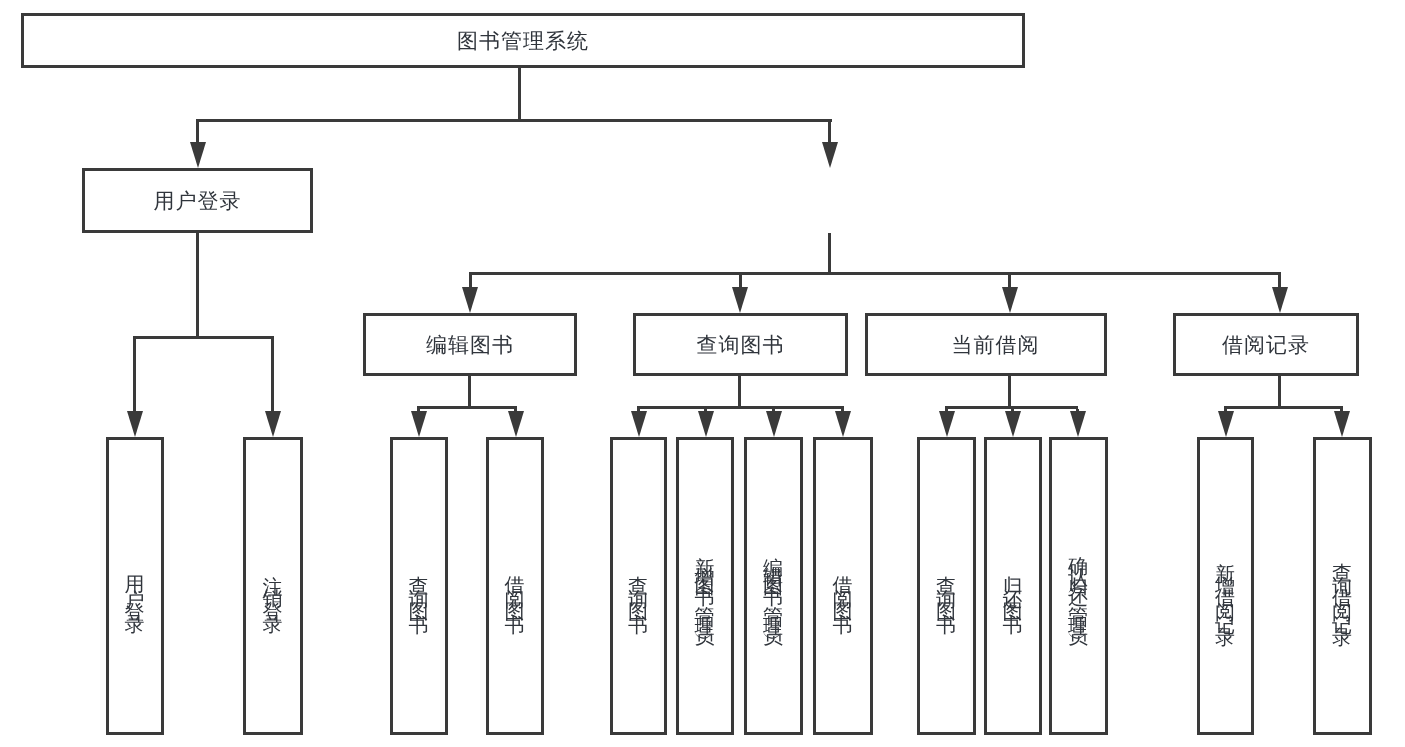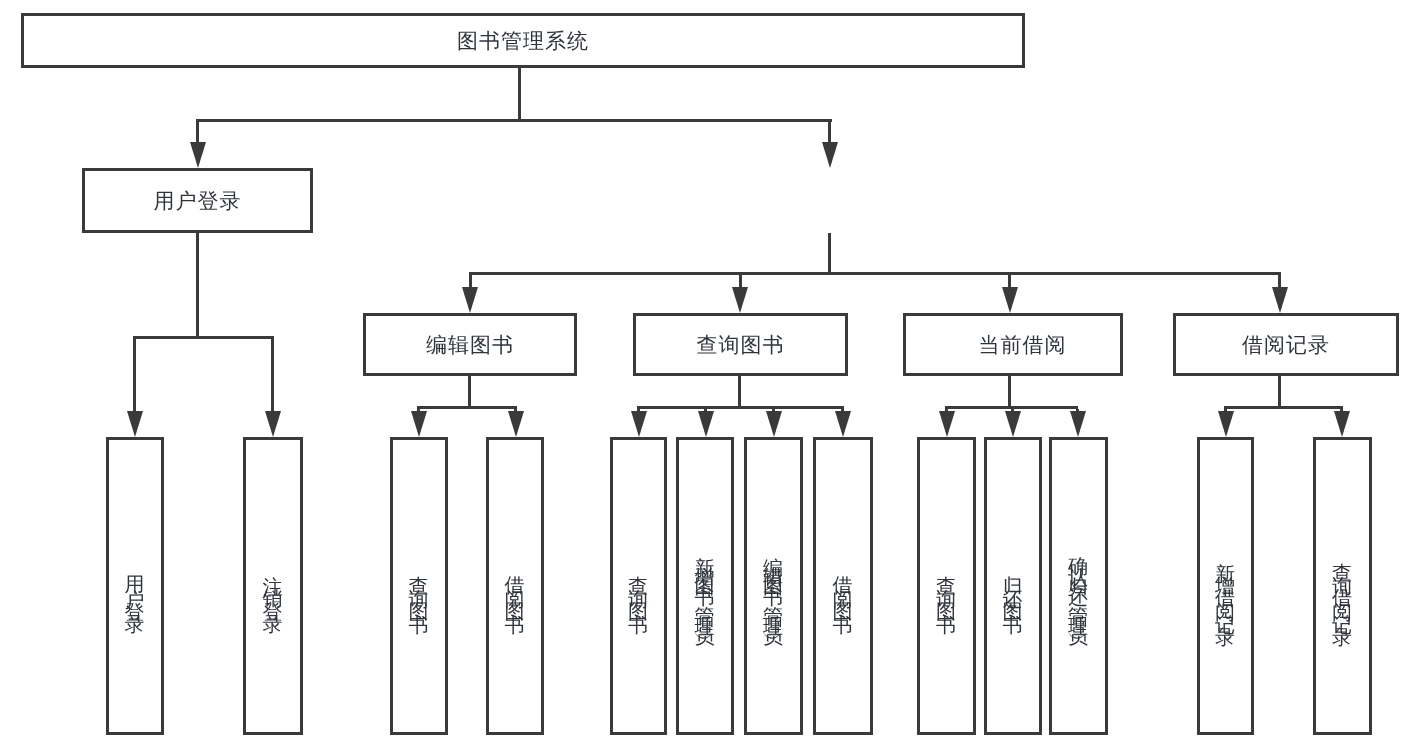--- a/index.html
+++ b/index.html
@@ -99,24 +99,24 @@
   <div class="arrow" style="left:732px;  top:287px;"></div>
   <div class="arrow" style="left:1002px; top:287px;"></div>
   <div class="arrow" style="left:1272px; top:287px;"></div>
 
   <div class="hbox" style="left:363px; top:313px; width:214px; height:63px;">
     <span>编辑图书</span>
   </div>
   <div class="hbox" style="left:633px; top:313px; width:215px; height:63px;">
     <span>查询图书</span>
   </div>
-  <div class="hbox" style="left:903px; top:313px; width:220px; height:63px;padding-left:19px;">
+  <div class="hbox" style="left:865px; top:313px; width:242px; height:63px;padding-left:19px;">
     <span>当前借阅</span>
   </div>
-  <div class="hbox" style="left:1173px; top:313px; width:226px; height:63px;justify-content:center;">
+  <div class="hbox" style="left:1173px; top:313px; width:186px; height:63px;justify-content:center;">
     <span>借阅记录</span>
   </div>
 
   <div class="line" style="left:468px; top:376px; width:3px; height:30px;"></div>
   <div class="line" style="left:417px; top:406px; width:100px; height:3px;"></div>
   <div class="line" style="left:417px; top:409px; width:3px; height:5px;"></div>
   <div class="line" style="left:514px; top:409px; width:3px; height:5px;"></div>
   <div class="arrow" style="left:411px; top:411px;"></div>
   <div class="arrow" style="left:508px; top:411px;"></div>
 

